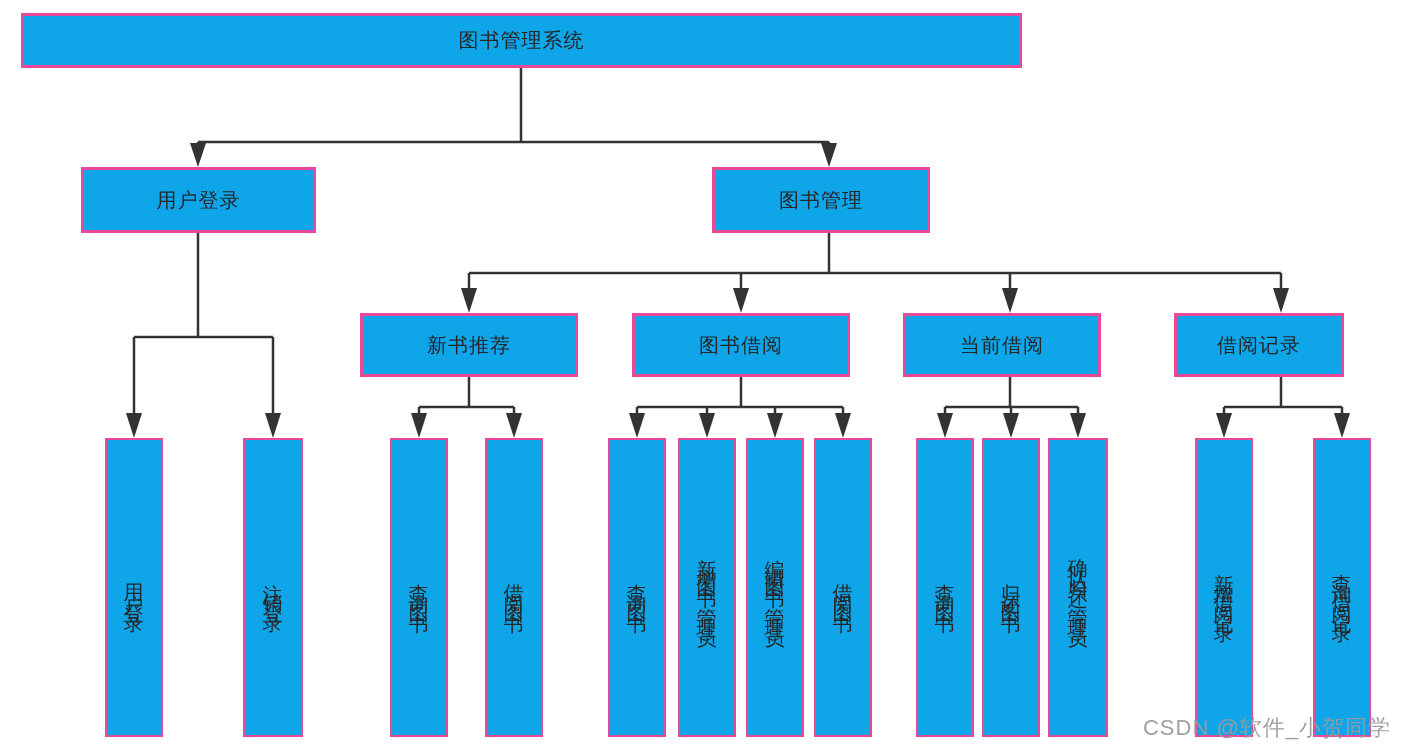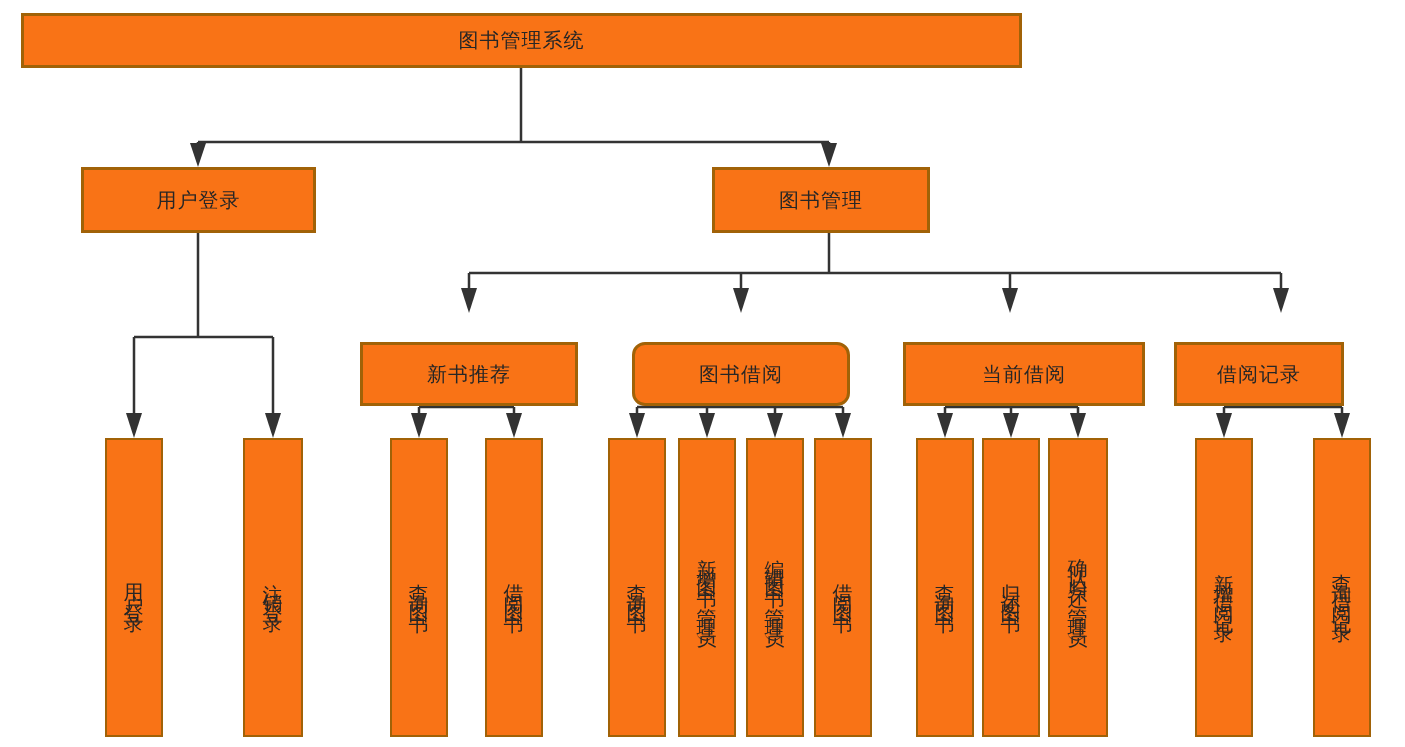--- a/index.html
+++ b/index.html
@@ -17,46 +17,46 @@
   }
   #connectors {
     position: absolute;
     left: 0; top: 0;
     width: 1405px;
     height: 747px;
   }
   .box {
     position: absolute;
     box-sizing: border-box;
-    background: #f97316;
-    border: 3px solid #a16207;
+    background: #0ea5e9;
+    border: 3px solid #ec4899;
     display: flex;
     align-items: center;
     justify-content: center;
     font-size: 20px;
     color: #262626;
     letter-spacing: 1px;
     white-space: nowrap;
   }
   .leaf {
     border-width: 2.5px;
     writing-mode: vertical-lr;
     text-orientation: mixed;
     letter-spacing: 10px;
     line-height: 1;
     text-align: center;
   }
   
   .root  { left: 21px;  top: 13px;  width: 1001px; height: 55px; }
   .l2a   { left: 81px;  top: 167px; width: 235px;  height: 66px; }
   .l2b   { left: 712px; top: 167px; width: 218px;  height: 66px; }
-  .l3    { top: 313px;  height: 64px; margin-top: 29px; }
+  .l3    { top: 313px;  height: 64px; }
   .l3a   { left: 360px;  width: 218px; }
-  .l3b   { left: 632px;  width: 218px; border-radius: 13px; }
-  .l3c   { left: 903px;  width: 242px; }
+  .l3b   { left: 632px;  width: 218px; }
+  .l3c   { left: 903px;  width: 198px; }
   .l3d   { left: 1174px; width: 170px; }
   .leaf  { top: 438px; height: 299px; }
   .lf1  { left: 105px;  width: 58px; }
   .lf2  { left: 243px;  width: 60px; }
   .lf3  { left: 390px;  width: 58px; }
   .lf4  { left: 485px;  width: 58px; }
   .lf5  { left: 608px;  width: 58px; }
   .lf6  { left: 678px;  width: 58px; }
   .lf7  { left: 746px;  width: 58px; }
   .lf8  { left: 814px;  width: 58px; }
@@ -138,14 +138,15 @@
   <div class="box leaf lf5">查询图书</div>
   <div class="box leaf lf6">新增图书（管理员）</div>
   <div class="box leaf lf7">编辑图书（管理员）</div>
   <div class="box leaf lf8">借阅图书</div>
   <div class="box leaf lf9">查询图书</div>
   <div class="box leaf lf10">归还图书</div>
   <div class="box leaf lf11">确认归还（管理员）</div>
   <div class="box leaf lf12">新增借阅记录</div>
   <div class="box leaf lf13">查询借阅记录</div>
 
+  <div class="watermark">CSDN @软件_小贺同学</div>
 
 </div>
 
 </body></html>

